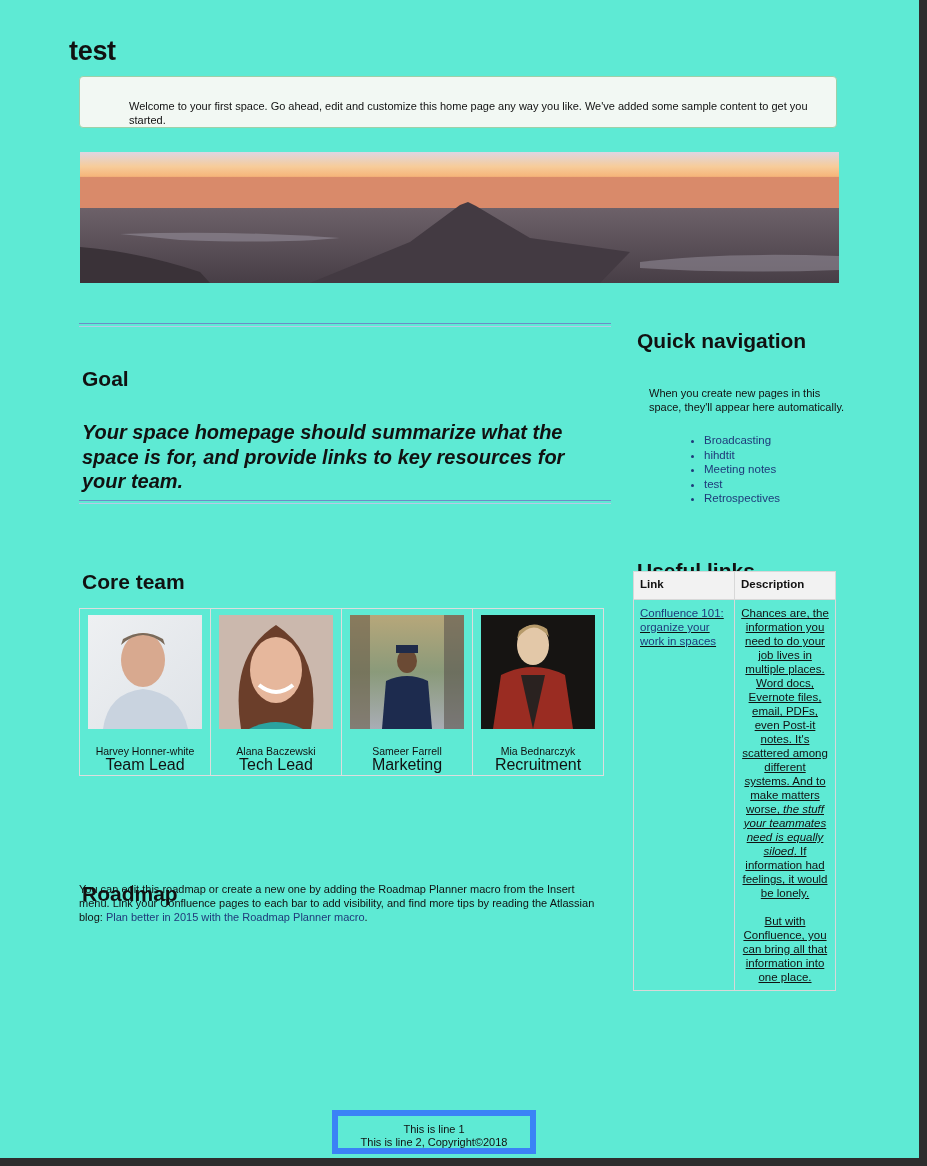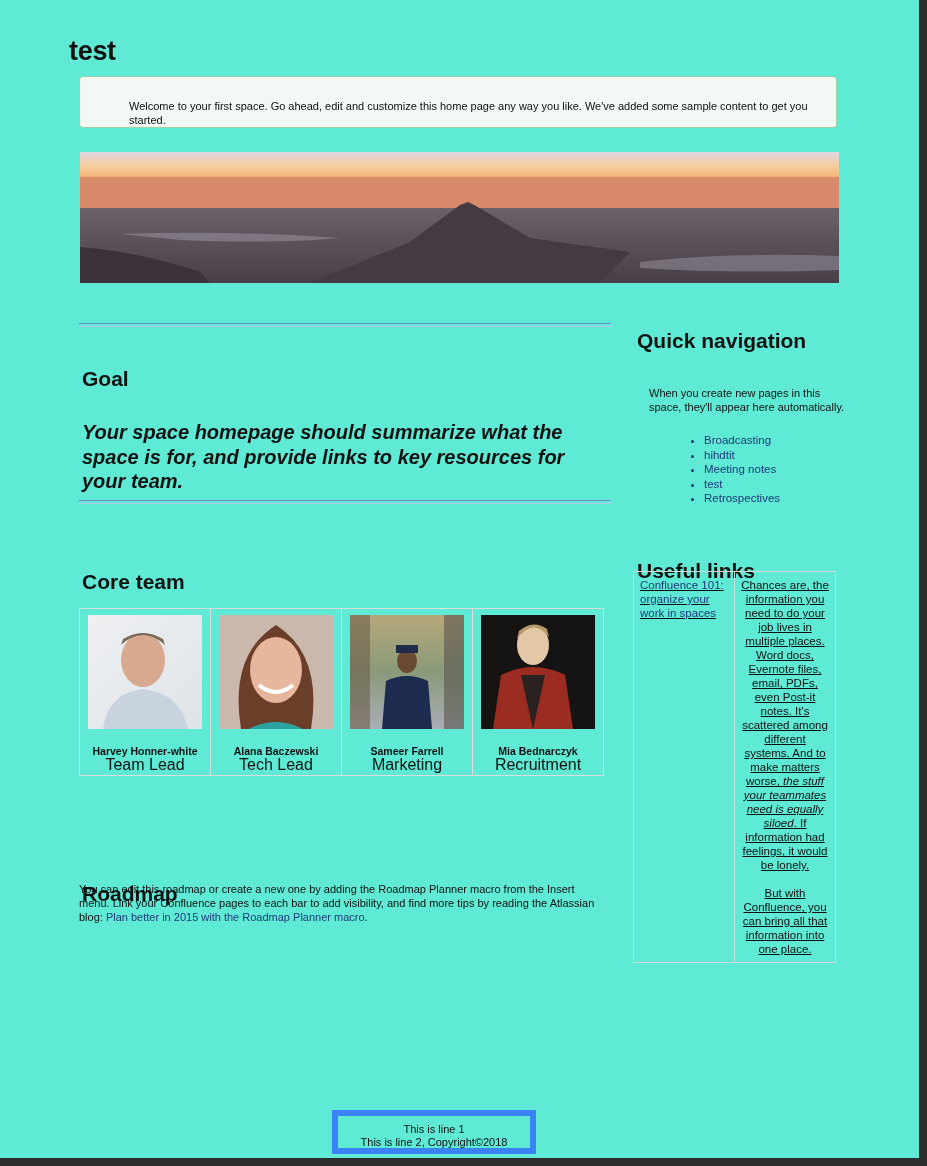--- a/index.html
+++ b/index.html
@@ -22,21 +22,21 @@
     a, .link { color:#1f3a7a; text-decoration:none; cursor:pointer; }
     table.useful { position:absolute; left:633px; top:571px; border-collapse:collapse; font-size:11.5px; }
     table.useful th, table.useful td { border:1px solid #d8d8d8; vertical-align:top; text-align:left; }
     table.useful th { background:#f2f2f2; font-weight:bold; padding:6px 6px; height:15px; }
     table.useful td { padding:6px 6px; line-height:14px;text-decoration:underline; }
     table.useful td.c1 { width:88px; }
     table.useful td.c2 { width:88px;text-align:center; }
     .team { position:absolute; left:79px; top:608px; border-collapse:collapse; }
     .team td { border:1px solid #ddd; width:130px; height:166px; padding:0; text-align:center; vertical-align:top; }
     .photo { width:114px; height:114px; margin:6px auto 0 auto; position:relative; overflow:hidden; }
-    .pname { font-size:10.5px; font-weight:bold; margin-top:16px; line-height:13px; }
+    .pname { font-size:10.5px; font-weight:normal; margin-top:16px; line-height:13px; }
     .prole { font-size:16px; line-height:13px; }
     .roadmap-text { position:absolute; left:79px; top:882px; width:525px; font-size:11px; line-height:14px; margin:0; }
     .footer { position:absolute; left:332px; top:1110px; width:204px; height:44px; box-sizing:border-box;
       border:6px solid #3b82f6; text-align:center; font-size:11px; line-height:13px; padding-top:7px; }
   </style>
 </head>
 <body>
 
 <div class="page">
 
@@ -139,20 +139,24 @@
     <li><a>Broadcasting</a></li>
     <li><a>hihdtit</a></li>
     <li><a>Meeting notes</a></li>
     <li><a>test</a></li>
     <li><a>Retrospectives</a></li>
   </ul>
 
   <h2 style="left:637px; top:559px;">Useful links</h2>
   <table class="useful">
     <tbody>
+        <tr>
+      <th>Link</th>
+      <th>Description</th>
+    </tr>
     <tr>
       <td class="c1"><a>Confluence 101: organize your work in spaces</a></td>
       <td class="c2">
         <span>Chances are, the information you need to do your job lives in multiple places. Word docs, Evernote files, email, PDFs, even Post-it notes. It's scattered among different systems. And to make matters worse, </span><em>the stuff your teammates need is equally siloed</em><span>. If information had feelings, it would be lonely.</span>
         <br><br>
         <span>But with Confluence, you can bring all that information into one place.</span>
       </td>
     </tr>
   </tbody>
     </table>

